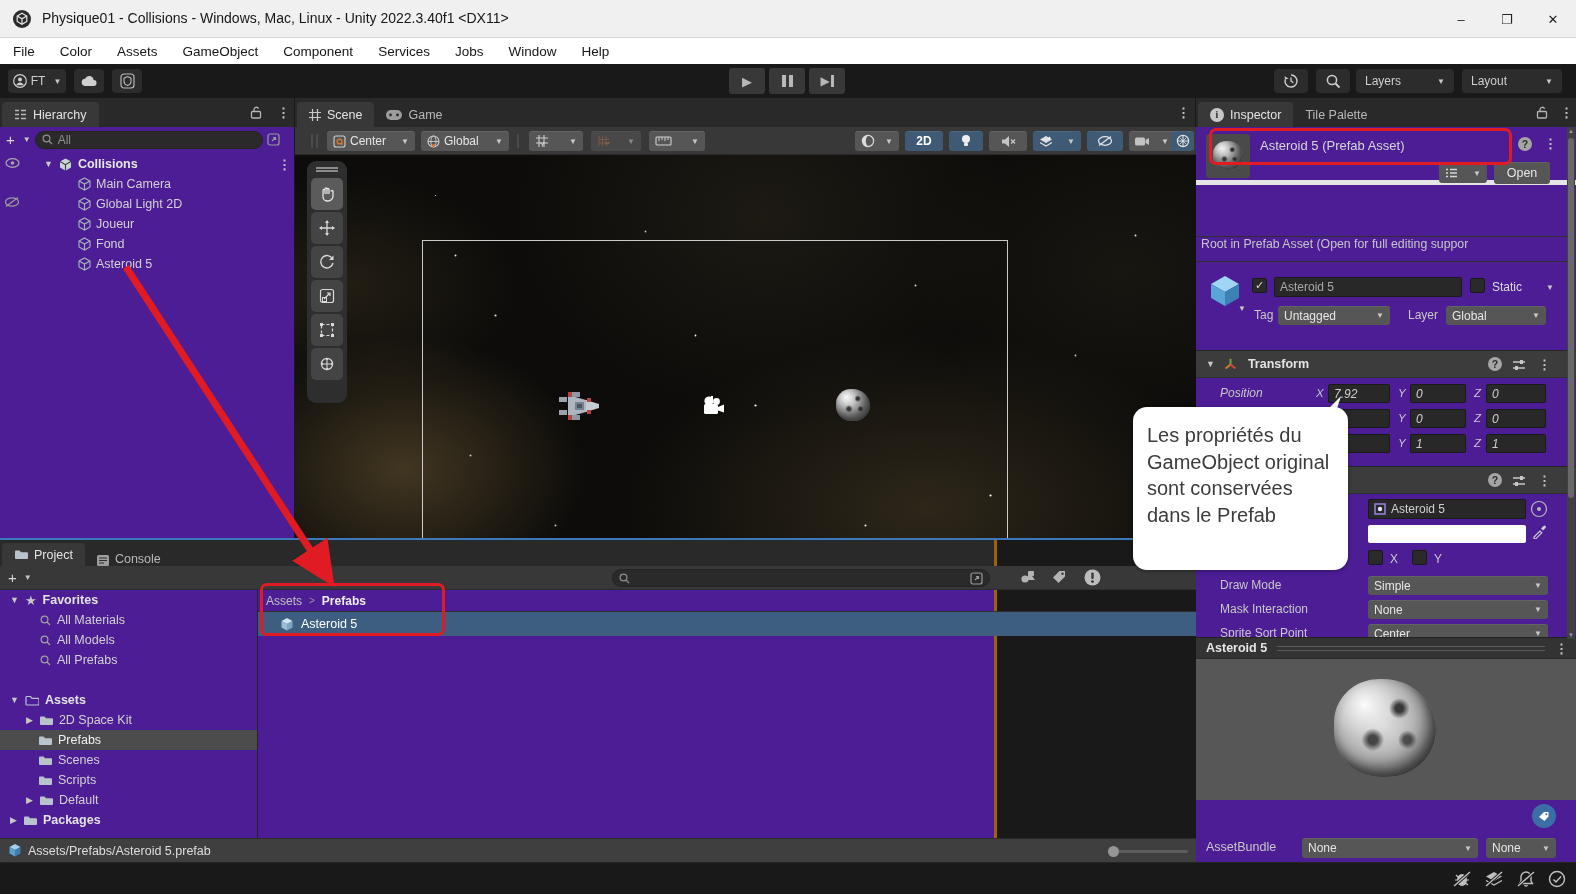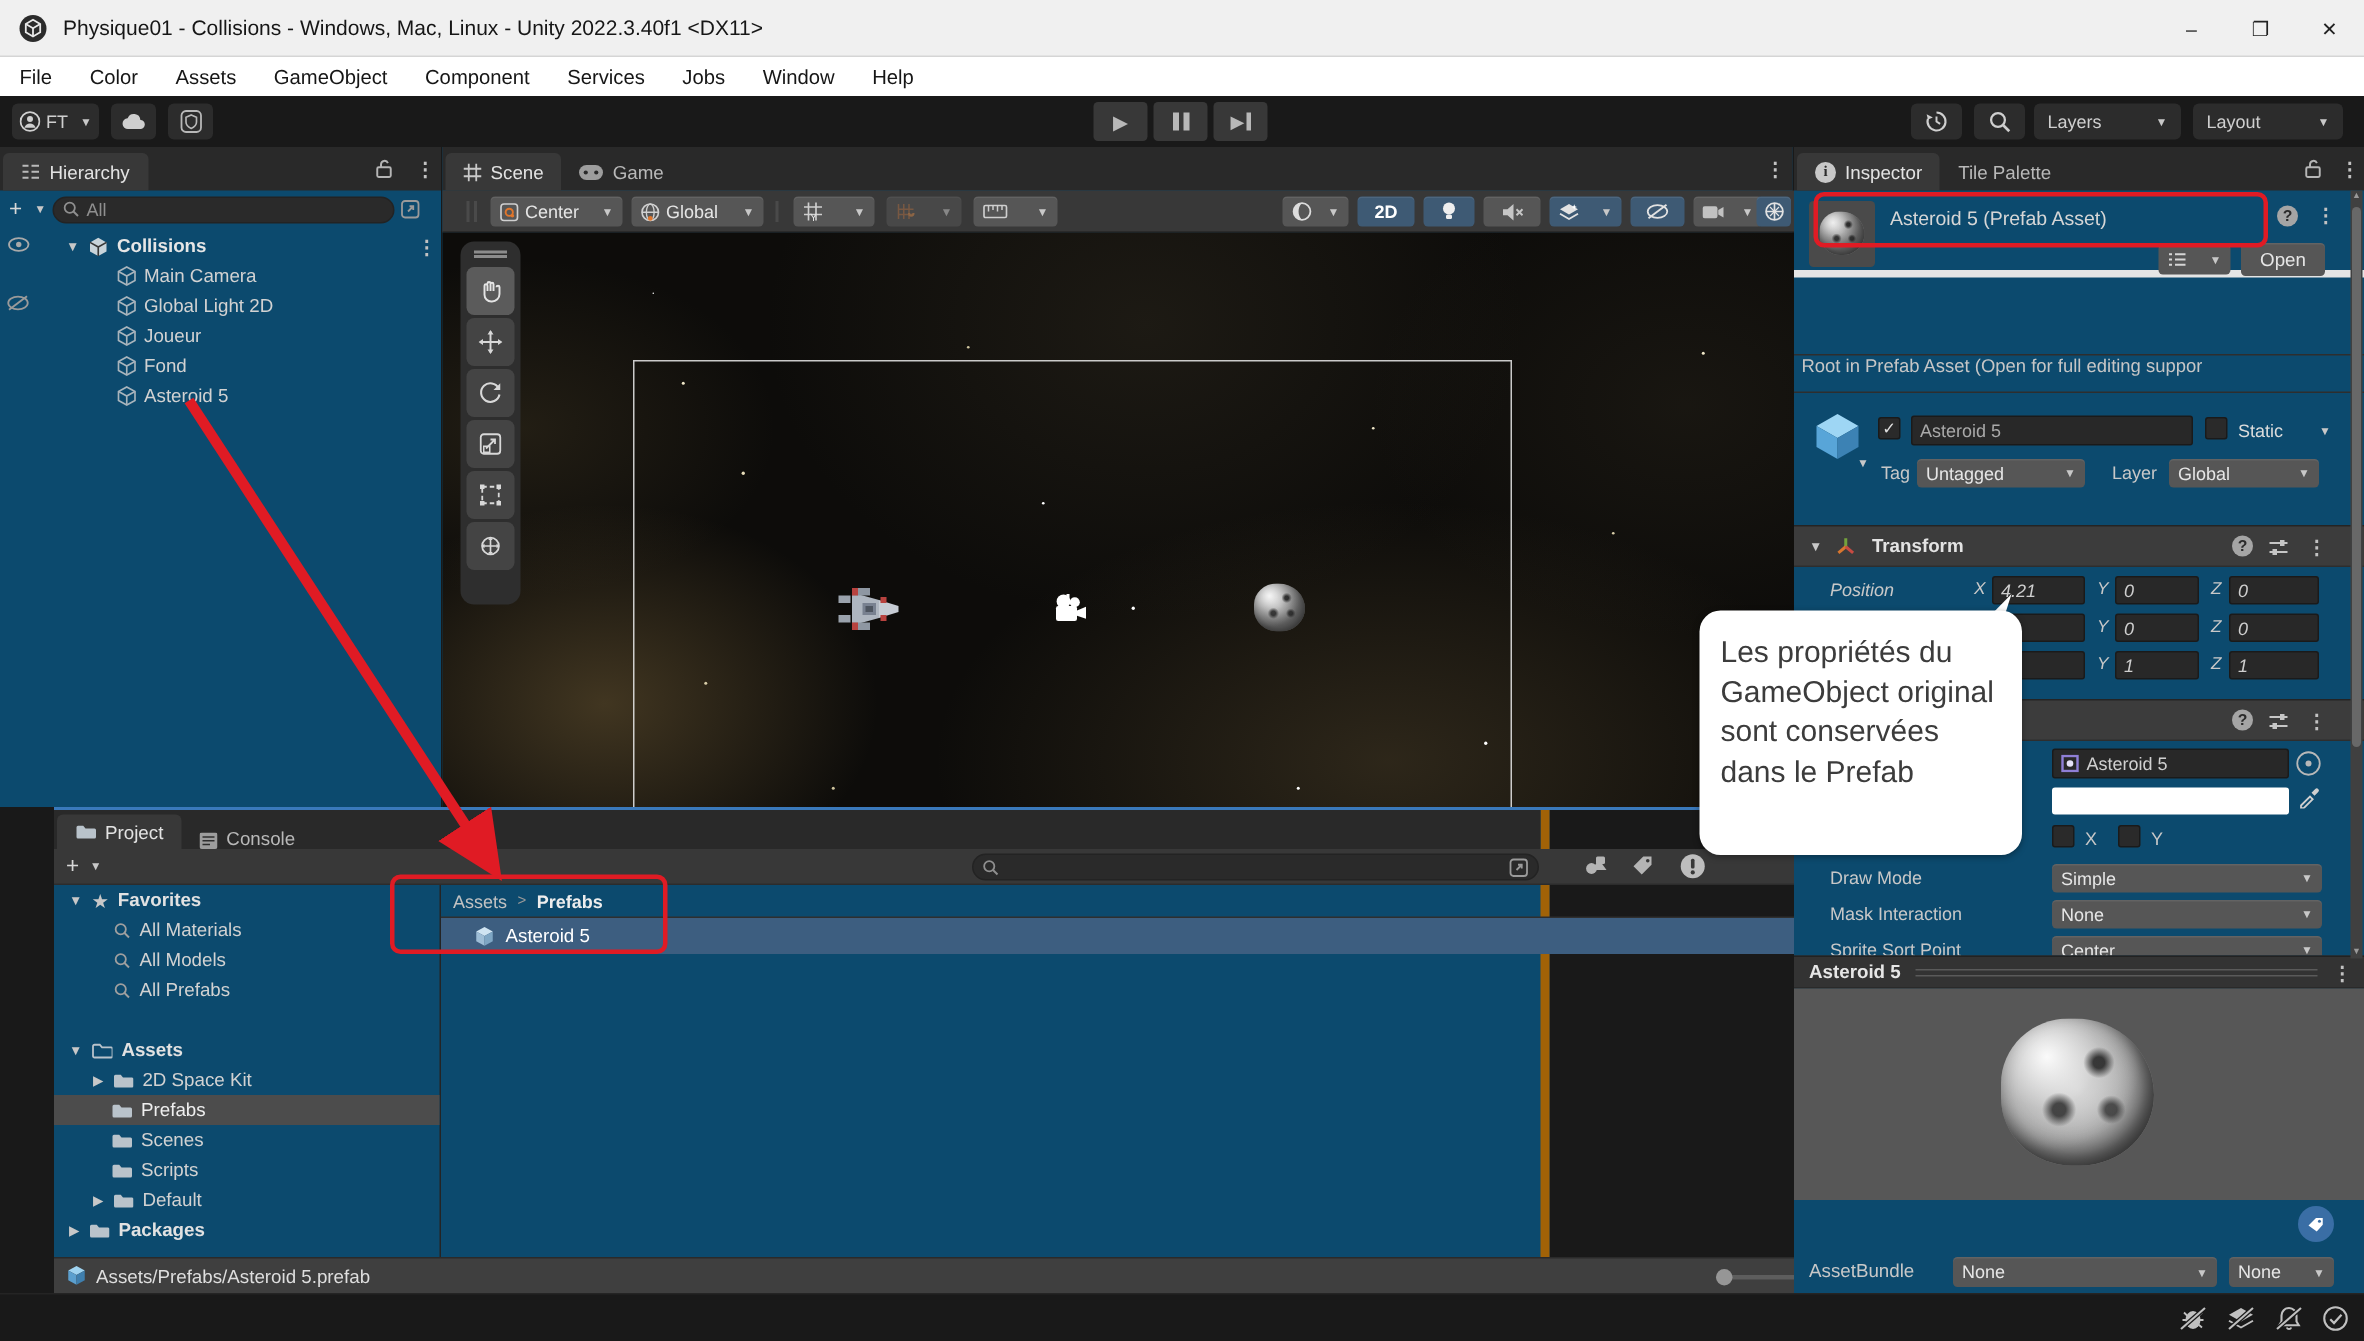--- a/index.html
+++ b/index.html
@@ -13,21 +13,21 @@
   
   #titlebar { left:0; top:0; width:1576px; height:38px; background:#f0f0f0; border-bottom:1px solid #d5d5d5; }
   #titlebar .wtitle { color:#161616; font-size:14px; }
   .wbtn { width:46px; height:38px; display:flex; align-items:center; justify-content:center; color:#222; font-size:13px; }
   #menubar { left:0; top:38px; width:1576px; height:26px; background:#ffffff; display:flex; align-items:center; gap:25px; padding-left:13px; }
   #menubar span { color:#161616; font-size:13.5px; }
   #toolbar { left:0; top:64px; width:1576px; height:34px; background:#191919; }
   .tbtn { background:#2c2c2c; border-radius:4px; height:24px; display:flex; align-items:center; justify-content:center; color:#cfcfcf; }
   .playbtn { width:36px; height:26px; background:#383838; border-radius:3px; display:flex; align-items:center; justify-content:center; color:#b8b8b8; }
   
-  .panel { background:#0c4a6e; }
+  .panel { background:#4c1d95; }
   .tabbar { background:#292929; height:29px; display:flex; align-items:flex-end; }
   .tab { height:25px; padding:0 12px; display:flex; align-items:center; gap:6px; color:#b9b9b9; font-size:12.5px; border-radius:4px 4px 0 0; }
   .tab.active { background:#383838; color:#e3e3e3; }
   .field { background:#282828; border:1px solid #1a1a1a; border-radius:2px; color:#cfcfcf; display:flex; align-items:center; padding:0 5px; font-size:12px; }
   .dd { background:#565656; border-radius:3px; color:#e6e6e6; display:flex; align-items:center; justify-content:space-between; padding:0 6px; font-size:12px; box-shadow:inset 0 1px 0 rgba(255,255,255,.08); }
   .srch { background:#2a2a2a; border:1px solid #232323; border-radius:9px; display:flex; align-items:center; gap:5px; padding:0 6px; color:#8f8f8f; }
   .hrow { height:20px; display:flex; align-items:center; gap:5px; color:#d2d2d2; font-size:12.5px; }
   .chk { width:15px; height:15px; background:#2a2a2a; border:1px solid #1a1a1a; border-radius:2px; display:flex; align-items:center; justify-content:center; color:#dfdfdf; font-size:11px; }
   .comp-hdr { background:#3c3c3c; border-top:1px solid #242424; border-bottom:1px solid #2e2e2e; display:flex; align-items:center; }
   .helpdot { width:14px; height:14px; border-radius:50%; background:#a5a5a5; color:#2b2b2b; font-size:10.5px; font-weight:bold; display:flex; align-items:center; justify-content:center; }
@@ -424,21 +424,21 @@
           <svg width="16" height="16">
               <circle cx="8" cy="8" r="5.6" fill="none" stroke="#d8d8d8" stroke-width="1.2"></circle>
               <path d="M8 3v10M3 8h10" stroke="#d8d8d8" stroke-width="1.1"></path>
               <path d="M8 2l1.5 2h-3Zm0 12 1.5-2h-3ZM2 8l2-1.5v3Zm12 0-2-1.5v3Z" fill="#d8d8d8"></path>
             </svg>
         </div>
       </div>
     </div>
   </div>
 
-  <div class="abs panel" style="left:0;top:538px;width:997px;height:324px;border-right:6px solid #a16207;margin-left:36px;">
+  <div class="abs panel" style="left:0;top:538px;width:997px;height:324px;border-right:3px solid #a16207;">
     <div class="abs" style="left:0;top:0;width:1196px;height:2px;background:#3a79bb;"></div>
     <div class="tabbar" style="height:26px;margin-top:2px;">
       <div class="tab active" style="margin-left:2px;height:23px;">
         <svg width="14" height="11">
             <path d="M1 2.5a1 1 0 0 1 1-1h3.5l1.5 1.8H13a1 1 0 0 1 1 1V9a1 1 0 0 1-1 1H2a1 1 0 0 1-1-1Z" fill="#b9c3cb"></path>
           </svg>
         <span>Project</span>
       </div>
       <div class="tab" style="height:23px;align-items:flex-end;">
         <svg width="12" height="11">
@@ -671,21 +671,21 @@
           <rect x="8" y="1" width="3" height="4" fill="#c6c6c6"></rect>
           <rect x="3" y="7" width="3" height="4" fill="#c6c6c6"></rect>
         </svg>
       <span class="kebab abs" style="left:342px;top:6px;">⋮</span>
     </div>
     <div class="abs" style="left:0;top:280px;width:380px;height:82px;font-style:italic;">
 
       <span class="abs" style="left:24px;top:8px;color:#c8c8c8;">Position</span>
       <span class="axlbl abs" style="left:120px;top:9px;">X</span>
       <div class="field abs" style="left:132px;top:6px;width:62px;height:19px;">
-          <span>4.21</span>
+          <span>7.92</span>
         </div>
       <span class="axlbl abs" style="left:202px;top:9px;">Y</span>
       <div class="field abs" style="left:214px;top:6px;width:56px;height:19px;">
           <span>0</span>
         </div>
       <span class="axlbl abs" style="left:278px;top:9px;">Z</span>
       <div class="field abs" style="left:290px;top:6px;width:60px;height:19px;">
           <span>0</span>
         </div>
 

